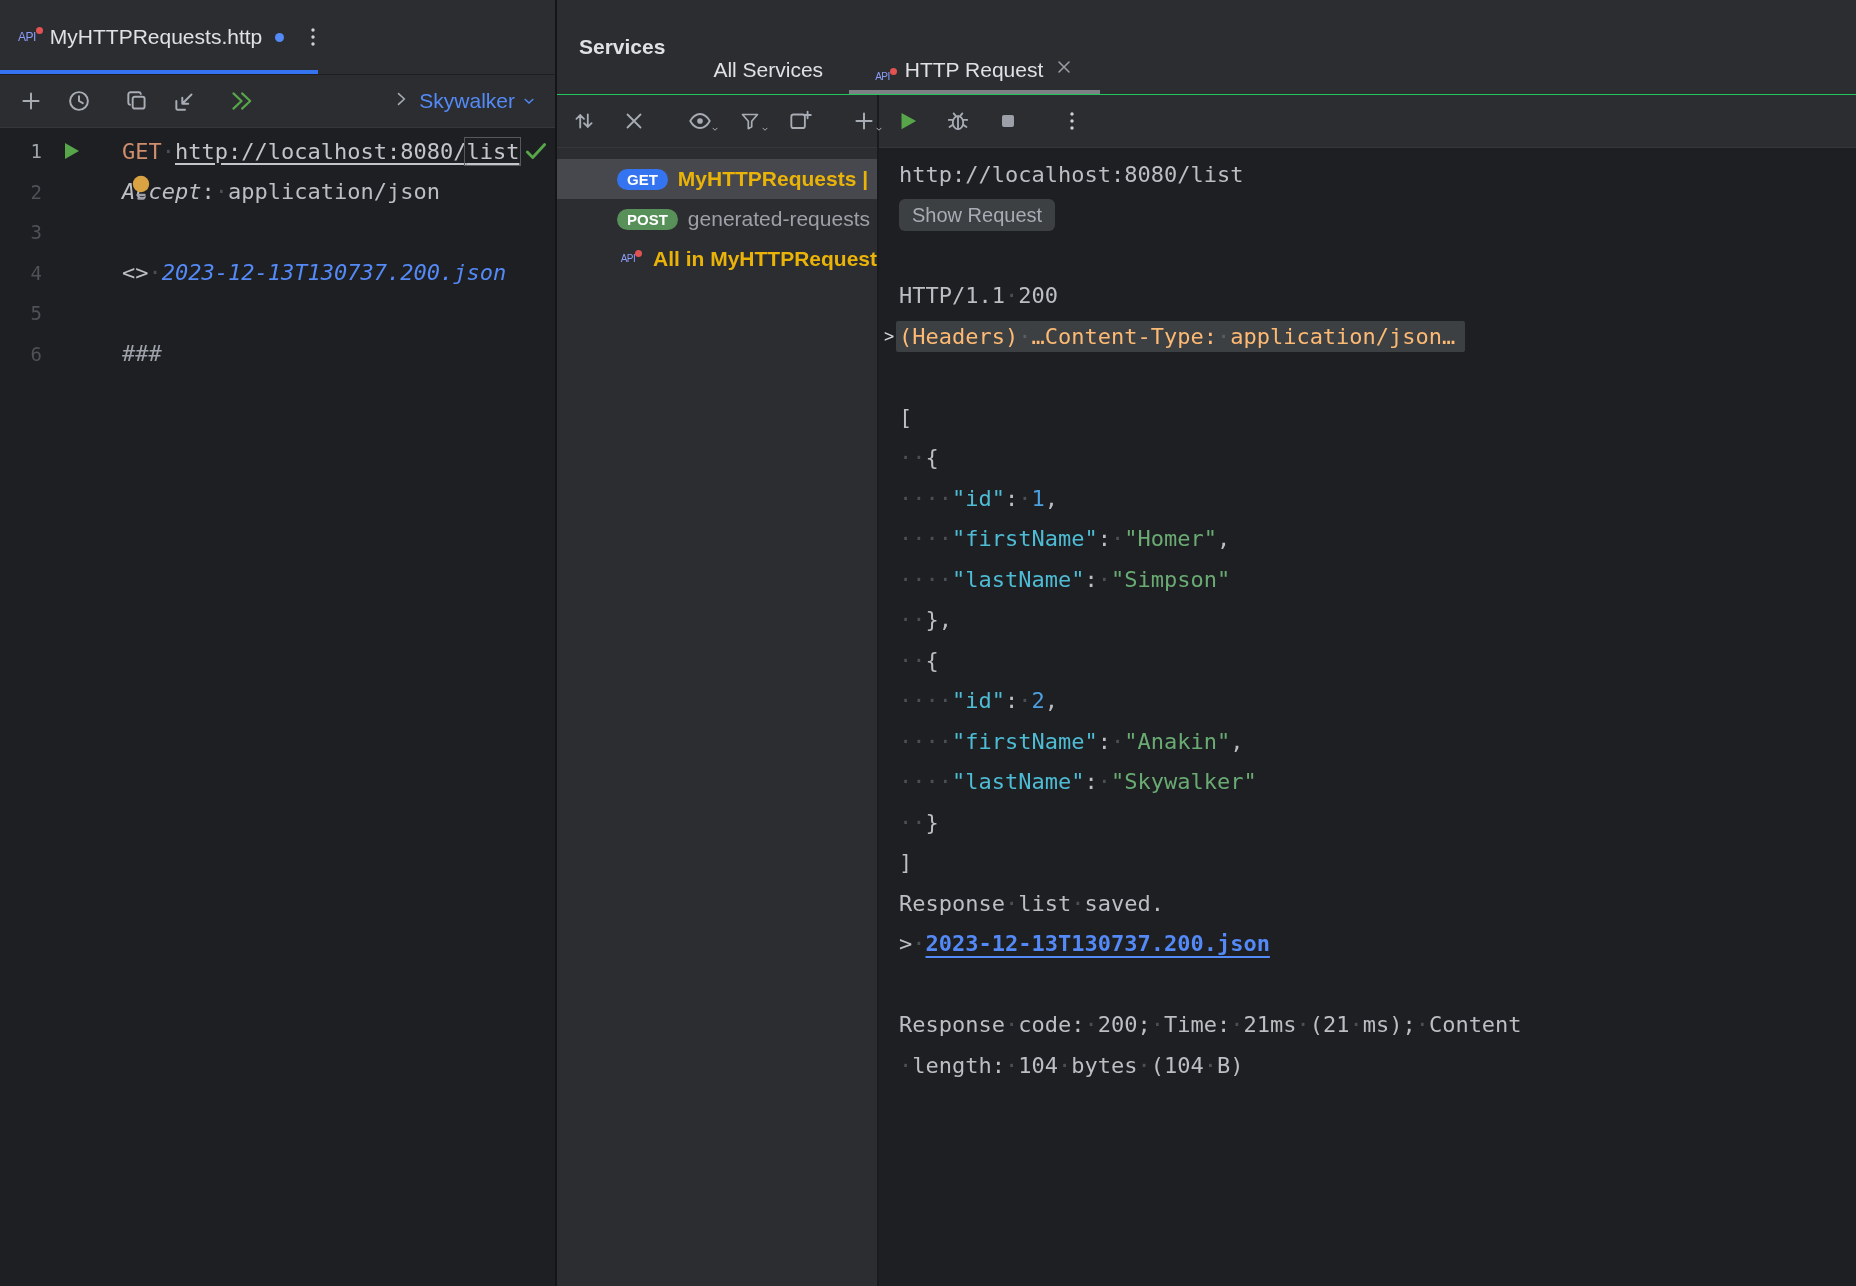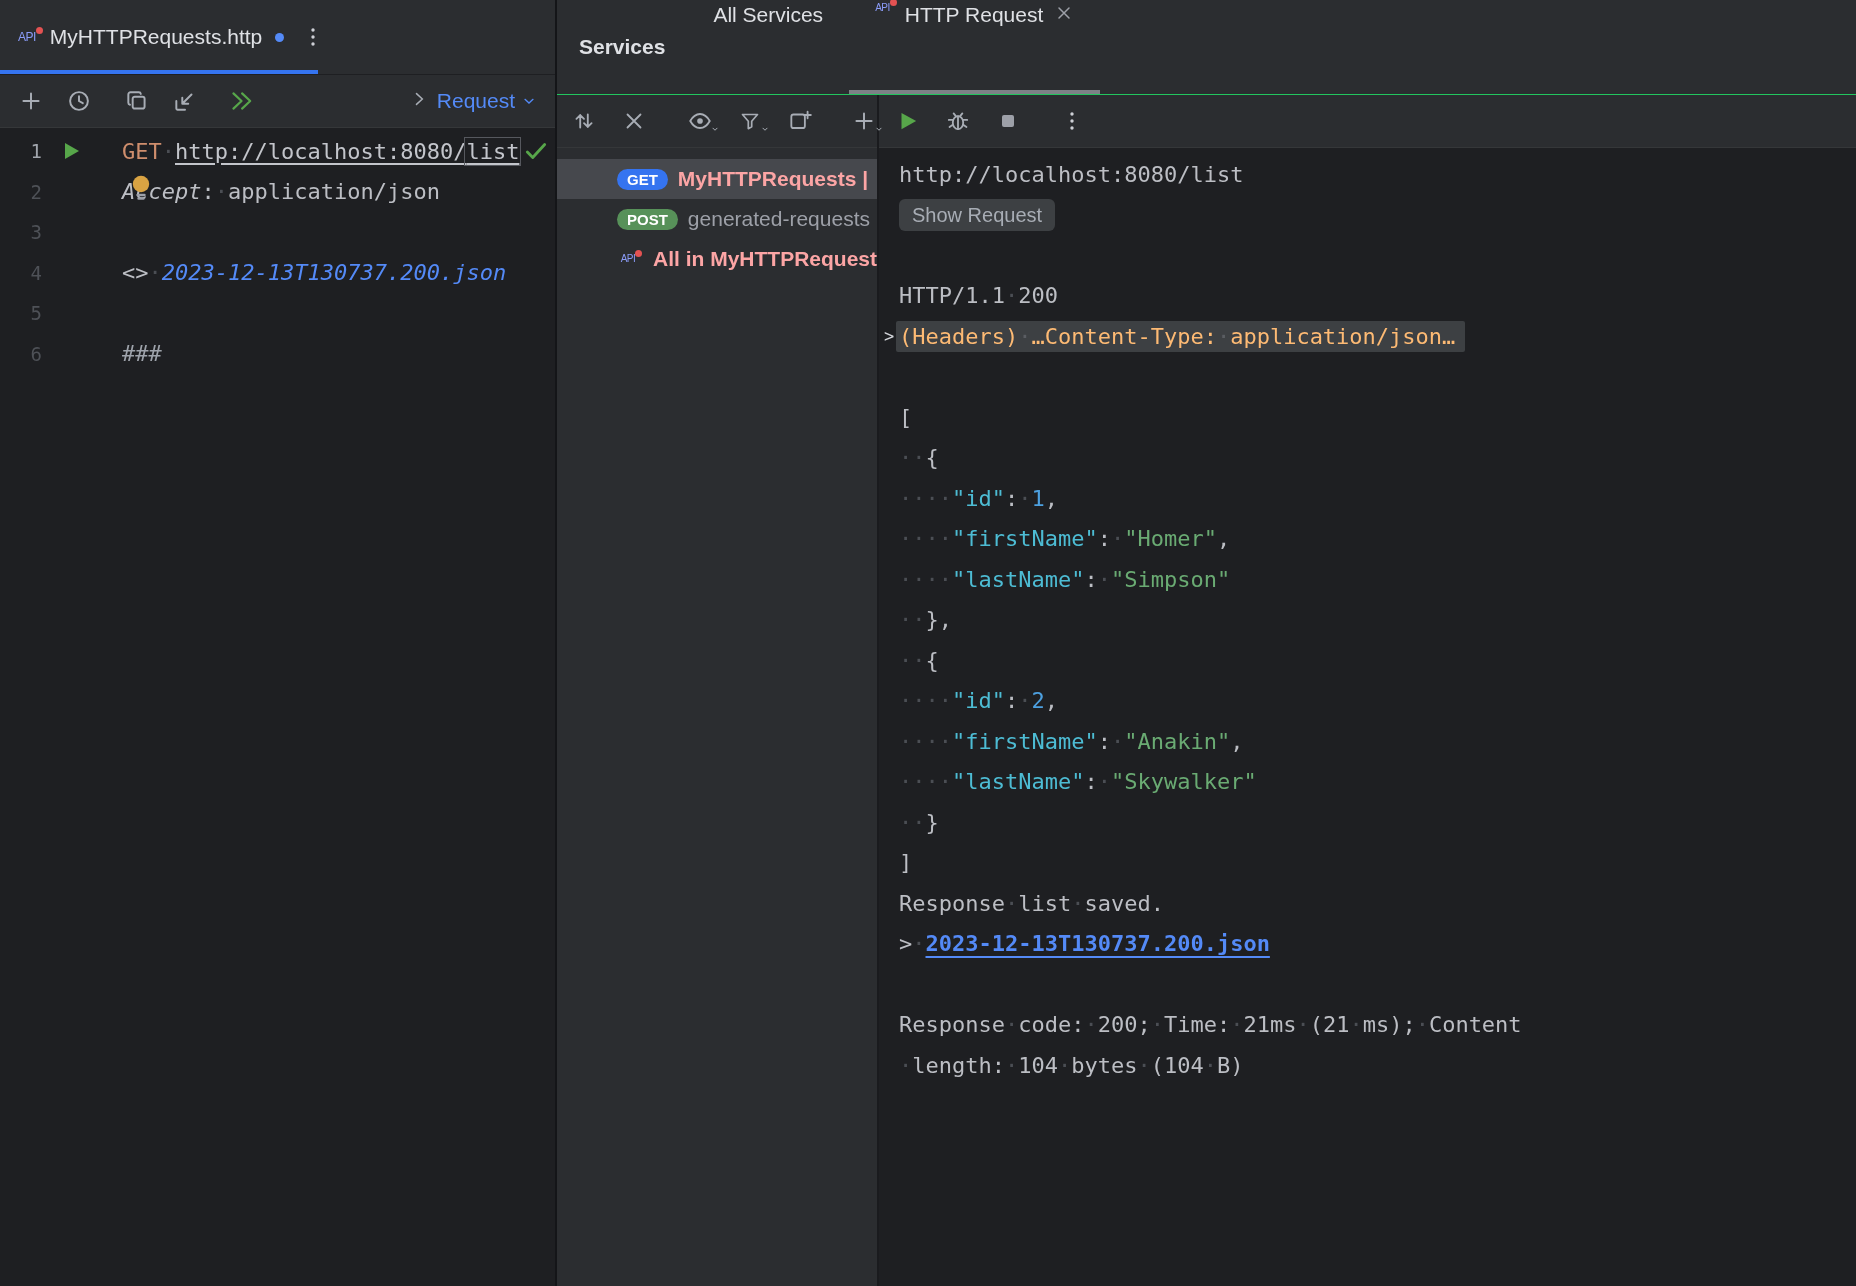--- a/index.html
+++ b/index.html
@@ -36,32 +36,32 @@
   .filelink { color:#548af7; font-style:italic; }
   .sep { color:#9ea3ab; }
   .ws { color:#4b4e54; }
   .bulb-wrap { position:absolute; left:130px; top:2px; }
   .line-check { position:absolute; right:6px; top:7px; }
 
   
   .svc-pane { flex:1; display:flex; flex-direction:column; background:#2b2d30; min-width:0; }
   .svc-tabbar { height:95px; flex:none; display:flex; align-items:center; background:#2b2d30; border-bottom:1px solid #22c55e; }
   .svc-title { font-size:21px; font-weight:700; color:#dfe1e5; padding:0 22px; }
-  .svc-tab { height:100%; display:flex; align-items:flex-start; gap:11px; padding:3px 26px; font-size:21px; color:#dfe1e5; position:relative; white-space:nowrap; }
+  .svc-tab { height:100%; display:flex; align-items:flex-end; gap:11px; padding:12px 26px; font-size:21px; color:#dfe1e5; position:relative; white-space:nowrap; }
   .svc-tab .tab-underline-gray { position:absolute; left:0; right:0; bottom:0; height:4px; background:#7d8186; }
 
   .svc-body { flex:1; display:flex; min-height:0; }
   .tree-pane { width:322px; flex:none; display:flex; flex-direction:column; background:#2b2d30; border-right:2px solid #1a1b1e; }
   .tree-toolbar { padding:0 10px; gap:16px; }
   .tree { padding-top:11px; overflow:hidden; }
   .tree-row { height:40px; display:flex; align-items:center; gap:10px; padding-left:60px; white-space:nowrap; overflow:hidden; font-size:21px; }
   .tree-row.selected { background:#46484d; }
   .badge { font-size:15px; font-weight:700; color:#ffffff; border-radius:11px; padding:3px 10px; line-height:1; flex:none; }
   .tree-ic { width:26px; flex:none; display:flex; align-items:center; justify-content:center; }
-  .tree-label { color:#fca5a5; white-space:pre; }
+  .tree-label { color:#eab308; white-space:pre; }
   .tree-label.bold { font-weight:700; }
   .tree-label.dim { color:#9da0a8; }
 
   .console-pane { flex:1; display:flex; flex-direction:column; background:#1e1f22; min-width:0; }
   .console-toolbar { padding:0 12px; gap:16px; }
   .kebab-gap { margin-left:14px; }
   .console { flex:1; font-family:"DejaVu Sans Mono", monospace; font-size:22px; padding:6px 0 0 20px; overflow:hidden; }
   .cline { height:40.5px; display:flex; align-items:center; white-space:pre; position:relative; }
   .key { color:#4dbcd4; }
   .num { color:#4da0e0; }
@@ -130,21 +130,21 @@
             <path d="M5 5l7.5 7L5 19M13 5l7.5 7-7.5 7" stroke="#57a64a" stroke-width="2" fill="none" stroke-linecap="round" stroke-linejoin="round"></path>
           </svg>
       </button>
       <div class="tb-right">
         <span>
           <svg width="20" height="20" viewBox="0 0 24 24">
               <path d="M9 5.5l7 6.5-7 6.5" stroke="#a8adb5" stroke-width="1.8" fill="none" stroke-linecap="round"></path>
             </svg>
         </span>
         <span class="examples">
-          <span>Request</span>
+          <span>Skywalker</span>
           <svg width="16" height="16" viewBox="0 0 24 24">
               <path d="M6 9.5l6 5.5 6-5.5" stroke="#548af7" stroke-width="2" fill="none" stroke-linecap="round"></path>
             </svg>
         </span>
       </div>
     </div>
 
     <div class="editor">
       <div id="editor-lines">
           <div class="eline active">

